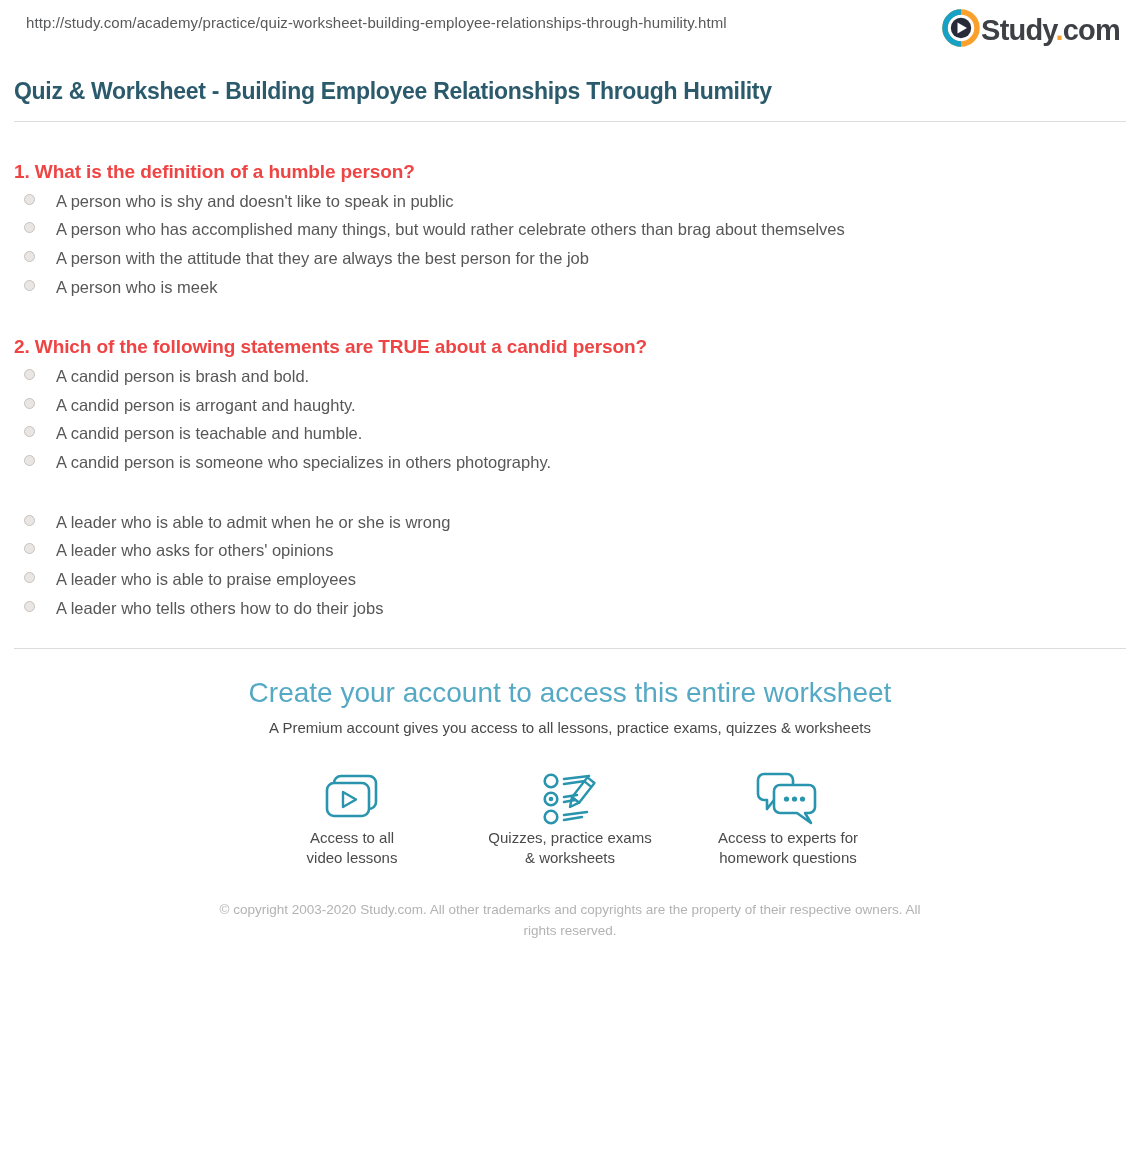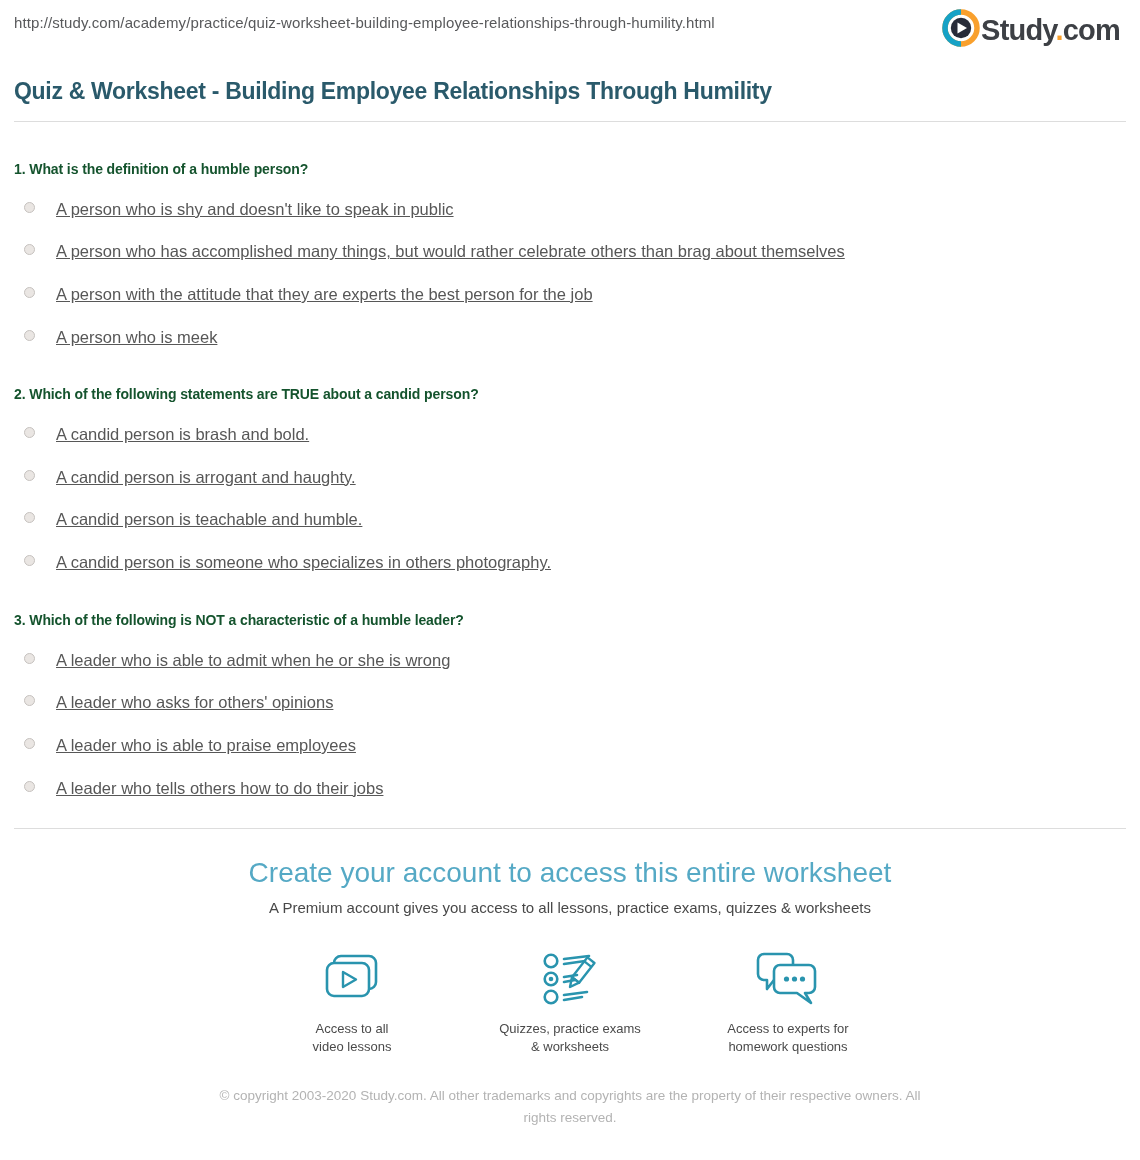--- a/index.html
+++ b/index.html
@@ -17,20 +17,21 @@
     display: flex;
     justify-content: space-between;
     align-items: flex-start;
     padding: 8px 6px 0 0;
   }
   .url-text {
     font-size: 15px;
     color: #58595b;
     margin-top: 6px;
     letter-spacing: 0.1px;
+    margin-left: 12px;
   }
   .logo {
     display: flex;
     align-items: center;
     cursor: pointer;
   }
   .logo-text {
     font-size: 29px;
     font-weight: 700;
     color: #3d4045;
@@ -51,30 +52,29 @@
   .divider {
     border: none;
     border-top: 1px solid #dddddd;
     margin: 13px 0 0 0;
   }
 
   
   .question { margin-top: 39px; }
   .question-title {
     margin: 0;
-    font-size: 14px;
+    font-size: 19px;
     font-weight: 700;
-    color: #14532d;
+    color: #ef4444;
     letter-spacing: -0.1px;
   }
   .option {
     display: flex;
     align-items: flex-start;
-    margin-top: 22px;
-    text-decoration: underline;
+    margin-top: 8px;
   }
   .radio {
     flex: 0 0 auto;
     width: 11px;
     height: 11px;
     border-radius: 50%;
     background: #eae6e3;
     border: 1px solid #c6c2bf;
     margin: 3px 0 0 10px;
     cursor: pointer;
@@ -107,22 +107,21 @@
     margin-top: 34px;
   }
   .feature { width: 200px; text-align: center; }
   .feature-icon-wrap {
     height: 58px;
     display: flex;
     align-items: center;
     justify-content: center;
   }
   .feature-label {
-    margin-top: 12px;
-    font-size: 13px;
+    font-size: 15px;
     color: #4a4a4a;
     line-height: 1.35;
   }
 
   
   .copyright {
     margin: 30px auto 0 auto;
     max-width: 720px;
     text-align: center;
     font-size: 13.5px;
@@ -159,21 +158,21 @@
     <div class="option">
       <span class="radio"></span>
       <span class="option-text">A person who is shy and doesn't like to speak in public</span>
     </div>
     <div class="option">
       <span class="radio"></span>
       <span class="option-text">A person who has accomplished many things, but would rather celebrate others than brag about themselves</span>
     </div>
     <div class="option">
       <span class="radio"></span>
-      <span class="option-text">A person with the attitude that they are experts the best person for the job</span>
+      <span class="option-text">A person with the attitude that they are always the best person for the job</span>
     </div>
     <div class="option">
       <span class="radio"></span>
       <span class="option-text">A person who is meek</span>
     </div>
   </div>
 
   <div class="question">
     <h2 class="question-title">2. Which of the following statements are TRUE about a candid person?</h2>
     <div class="option">
@@ -188,21 +187,20 @@
       <span class="radio"></span>
       <span class="option-text">A candid person is teachable and humble.</span>
     </div>
     <div class="option">
       <span class="radio"></span>
       <span class="option-text">A candid person is someone who specializes in others photography.</span>
     </div>
   </div>
 
   <div class="question">
-    <h2 class="question-title">3. Which of the following is NOT a characteristic of a humble leader?</h2>
     <div class="option">
       <span class="radio"></span>
       <span class="option-text">A leader who is able to admit when he or she is wrong</span>
     </div>
     <div class="option">
       <span class="radio"></span>
       <span class="option-text">A leader who asks for others' opinions</span>
     </div>
     <div class="option">
       <span class="radio"></span>

